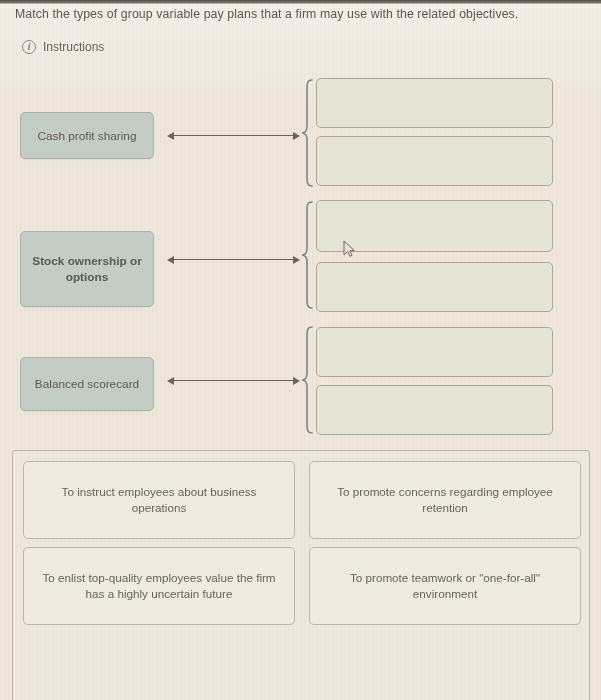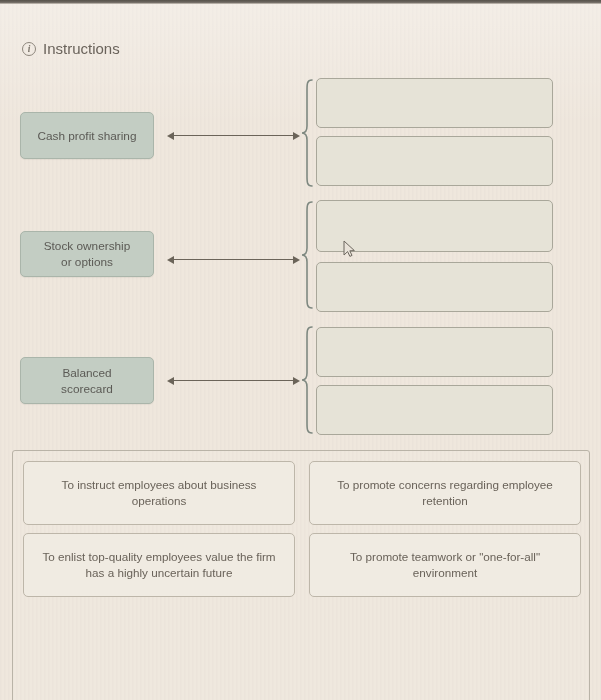--- a/index.html
+++ b/index.html
@@ -64,46 +64,46 @@
     color: #7b746a;
     font-size: 9.5px;
     line-height: 13px;
     text-align: center;
     font-family: "Liberation Serif", serif;
     font-style: italic;
     font-weight: bold;
     box-sizing: border-box;
   }
   .instructions-label {
-    font-size: 15px;
+    font-size: 12px;
     color: #6a635b;
   }
 
   
   .term-tile {
     position: absolute;
     left: 20px;
     width: 134px;
     background: #c3cdc3;
     border: 1px solid #aab5aa;
     border-radius: 5px;
     box-sizing: border-box;
     display: flex;
     align-items: center;
     justify-content: center;
     text-align: center;
     font-size: 11.8px;
     line-height: 16px;
     color: #5b5a55;
-    padding: 4px 16px;
+    padding: 4px 8px;
     box-shadow: 0 1px 1px rgba(0,0,0,0.05);
   }
   .term-tile.t0 { top: 112px; height: 47px; }
-  .term-tile.t1 { top: 231px; height: 46px; }
-  .term-tile.t2 { top: 357px; height: 47px; }
+  .term-tile.t1 { top: 231px; height: 76px; font-weight: bold; }
+  .term-tile.t2 { top: 357px; height: 54px; }
 
   
   .arrow {
     position: absolute;
     left: 167px;
     width: 133px;
     height: 11px;
   }
   .arrow.a0 { top: 130px; }
   .arrow.a1 { top: 254px; }
@@ -172,21 +172,21 @@
     position: absolute;
     left: 10px;
     top: 10px;
     width: 558px;
     display: flex;
     flex-wrap: wrap;
     gap: 8px 14px;
   }
   .option-card {
     width: 272px;
-    height: 64px;
+    height: 78px;
     box-sizing: border-box;
     border: 1px solid #bdb6a9;
     border-radius: 5px;
     background: #f0ebe2;
     display: flex;
     align-items: center;
     justify-content: center;
     text-align: center;
     padding: 4px 12px;
     font-size: 11.7px;
@@ -205,20 +205,21 @@
     pointer-events: none;
   }
 </style>
 </head>
 <body>
 
 <div id="page">
 
   <div id="topbar"></div>
 
+  <div class="prompt">Match the types of group variable pay plans that a firm may use with the related objectives.</div>
 
   <div class="instructions-row">
     <div class="info-icon">i</div>
     <div class="instructions-label">Instructions</div>
   </div>
 
   <div class="term-tile t0">
     <span>Cash profit sharing</span>
   </div>
   <div class="term-tile t1">

